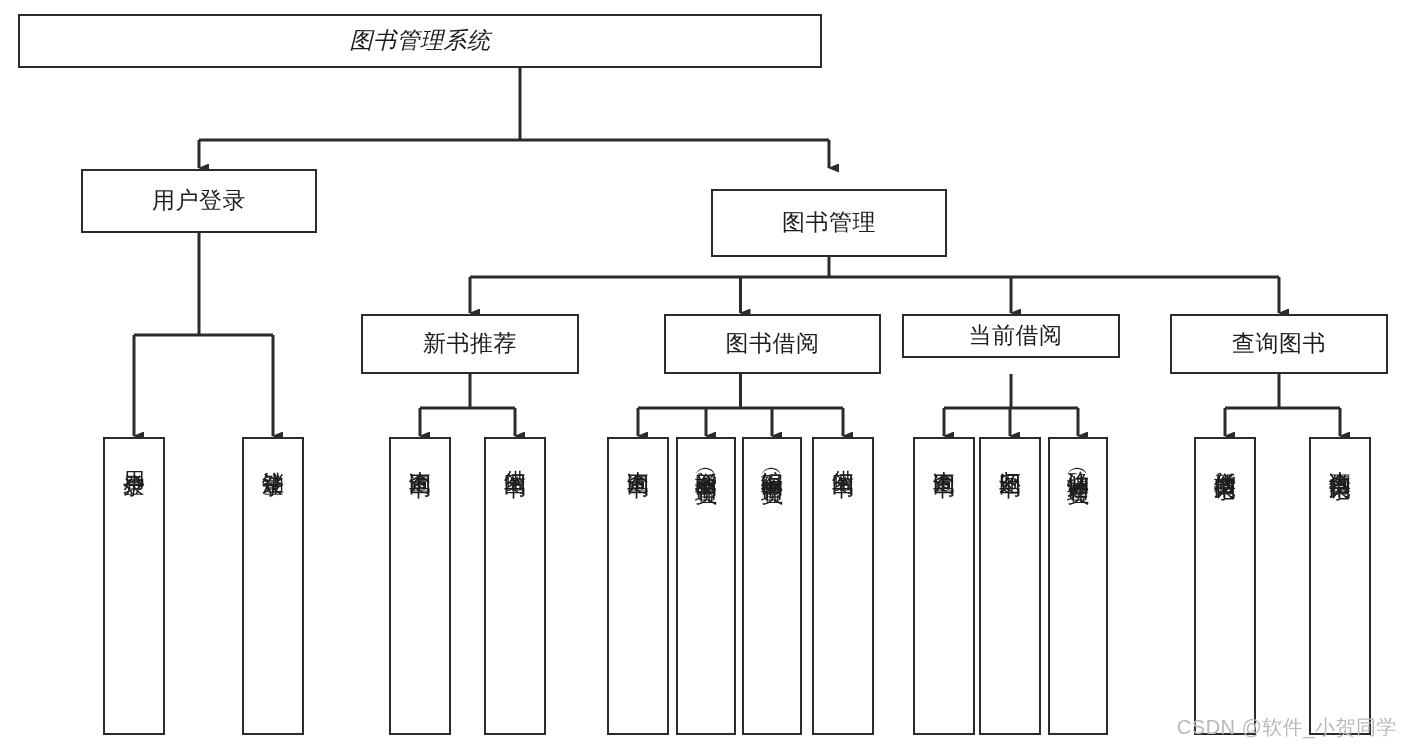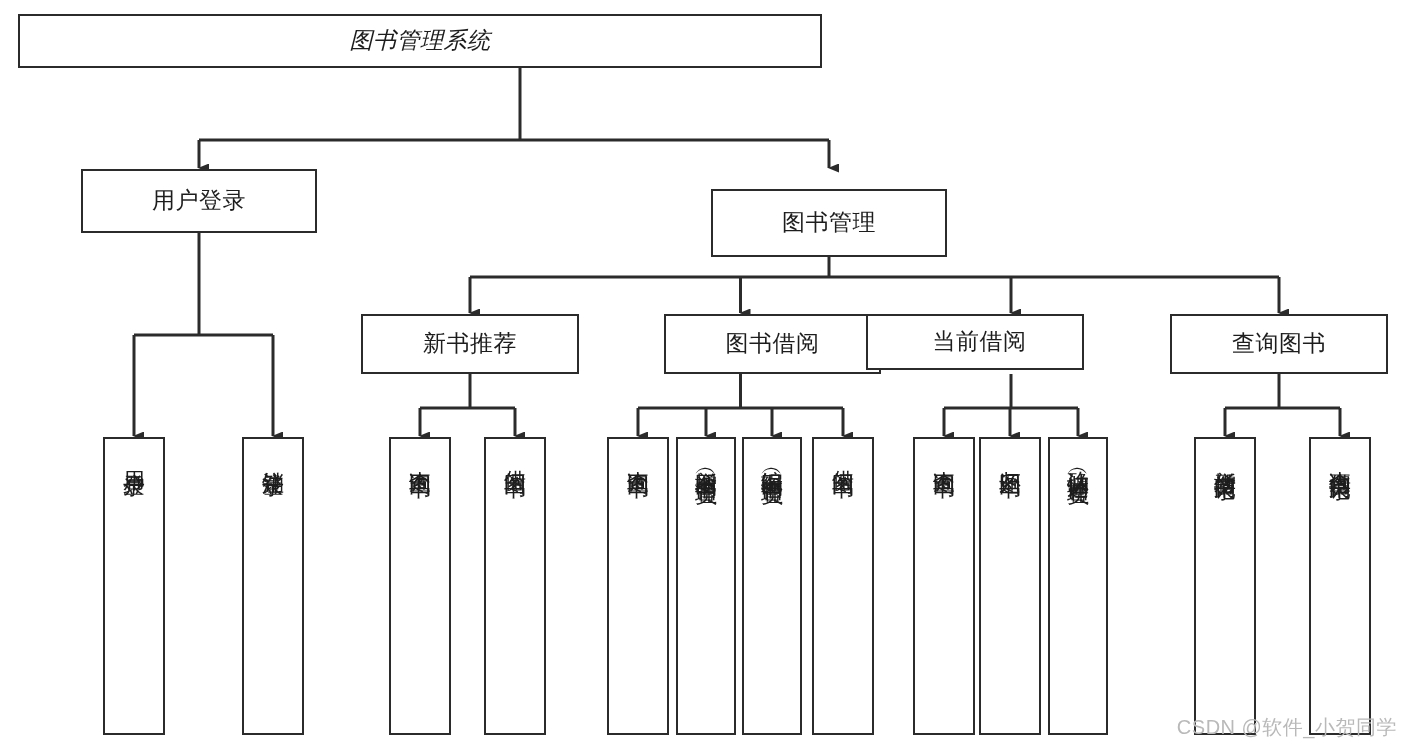--- a/index.html
+++ b/index.html
@@ -122,21 +122,21 @@
   <div class="node-box" style="left: 711px; top: 169px; width: 236px; height: 68px; margin-top: 20px;">
     <span class="node-label">图书管理</span>
   </div>
 
   <div class="node-box" style="left: 361px; top: 314px; width: 218px; height: 60px;">
     <span class="node-label">新书推荐</span>
   </div>
   <div class="node-box" style="left: 632px; top: 314px; width: 217px; height: 60px; margin-left: 32px;">
     <span class="node-label">图书借阅</span>
   </div>
-  <div class="node-box" style="left: 866px; top: 314px; width: 218px; height: 56px; padding-left: 9px;">
+  <div class="node-box" style="left: 902px; top: 314px; width: 218px; height: 44px; padding-left: 9px;">
     <span class="node-label">当前借阅</span>
   </div>
   <div class="node-box" style="left: 1170px; top: 314px; width: 218px; height: 60px;">
     <span class="node-label">查询图书</span>
   </div>
 
   <div class="node-box leaf" style="left: 103px; top: 437px; width: 62px; height: 298px;">
     <span class="node-label">用户登录</span>
   </div>
   <div class="node-box leaf" style="left: 242px; top: 437px; width: 62px; height: 298px;">

